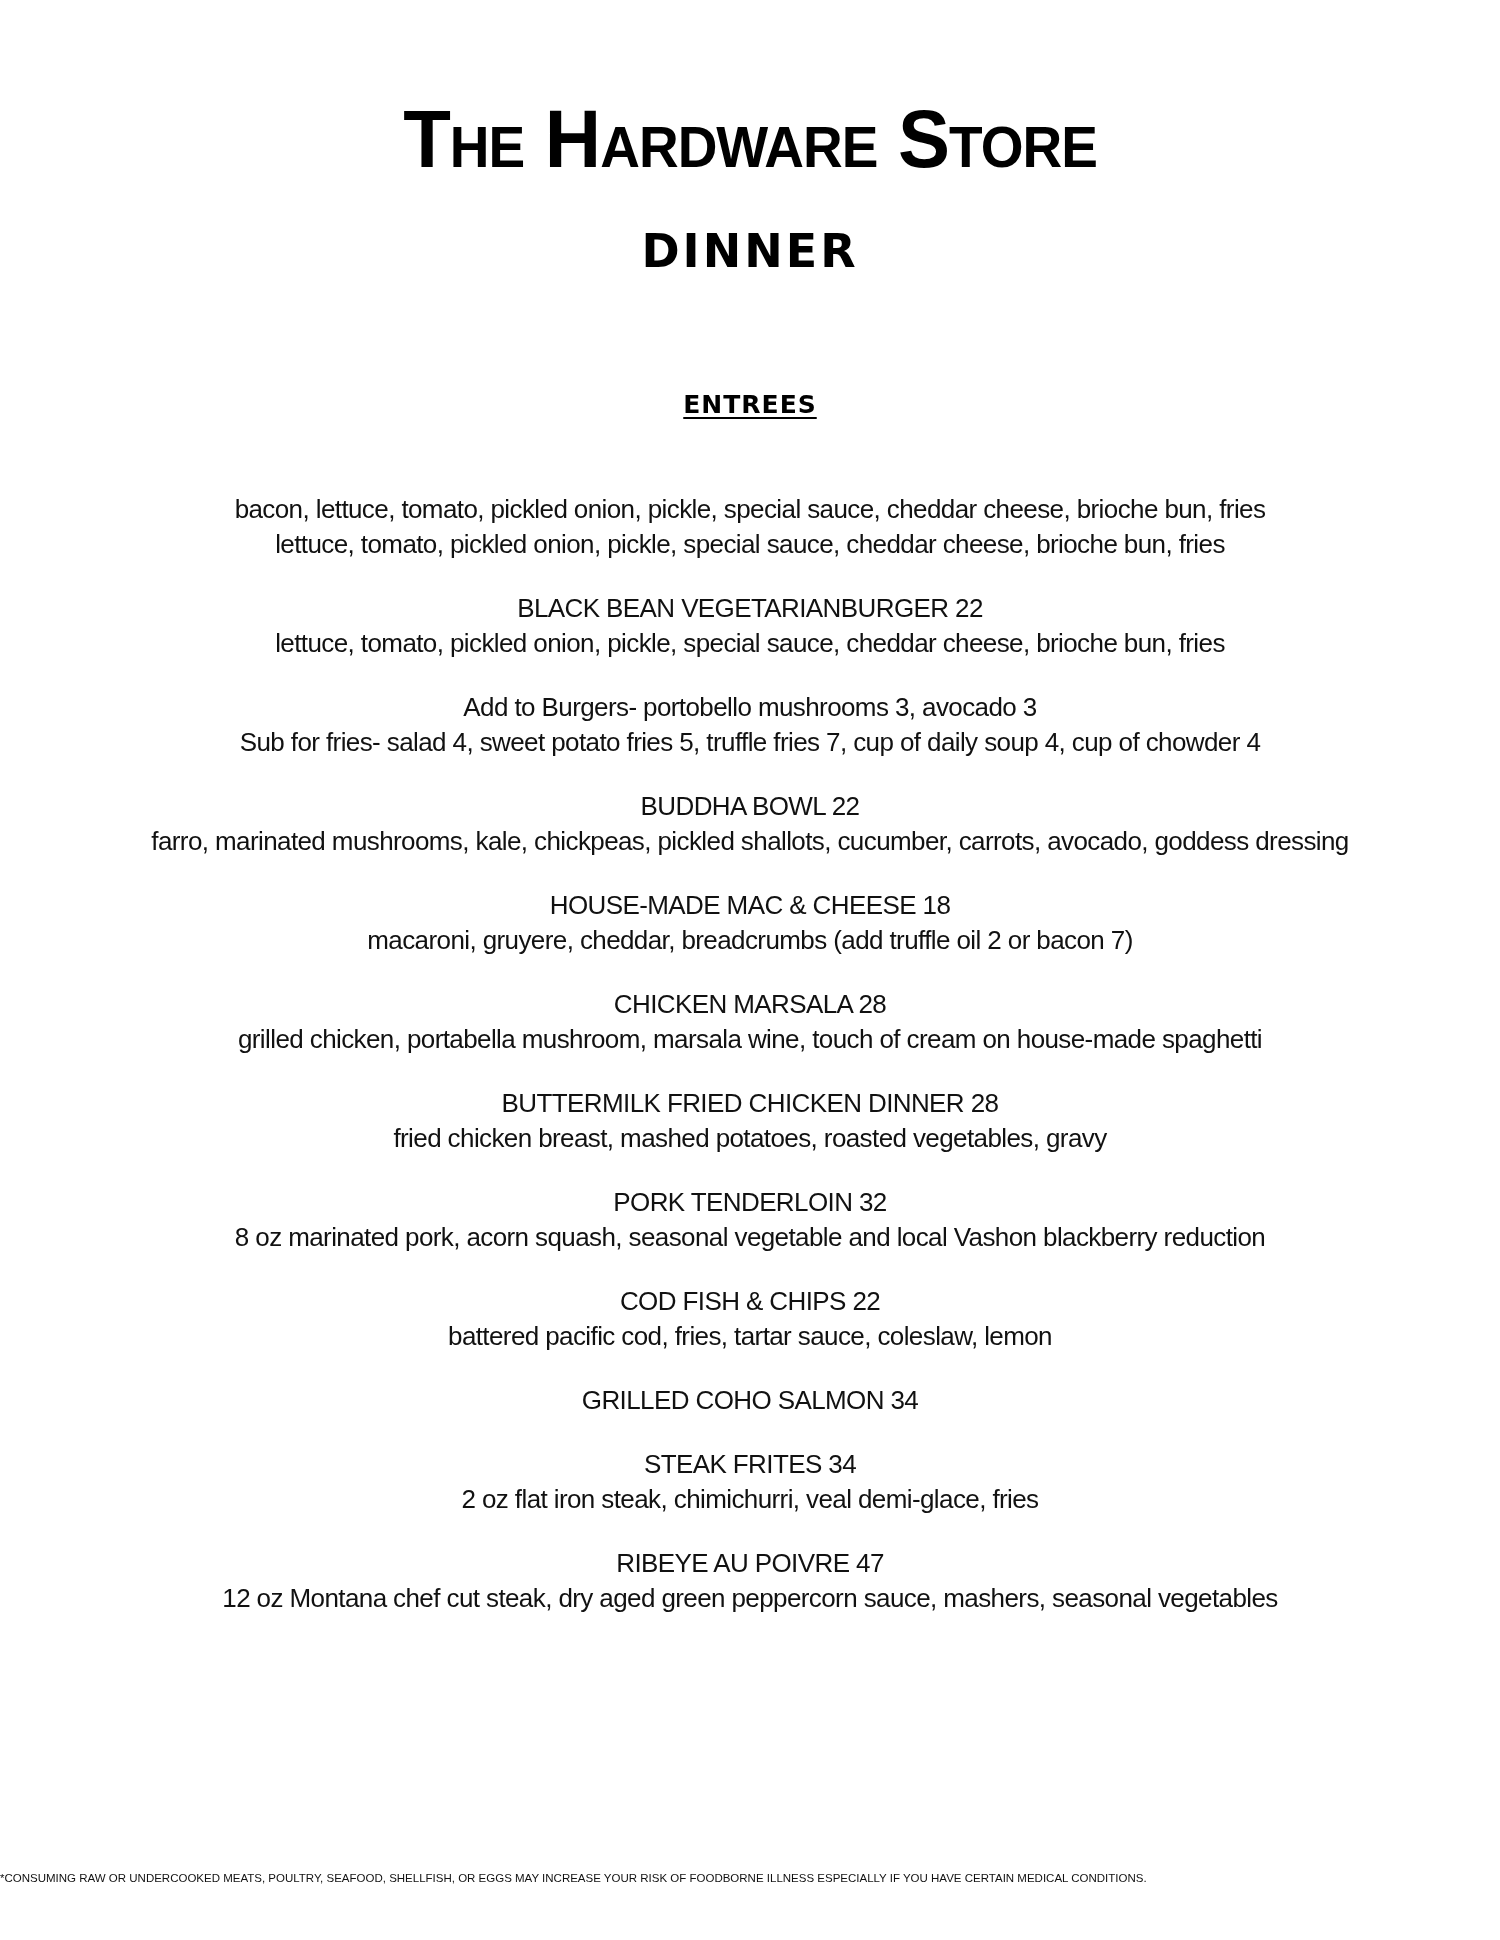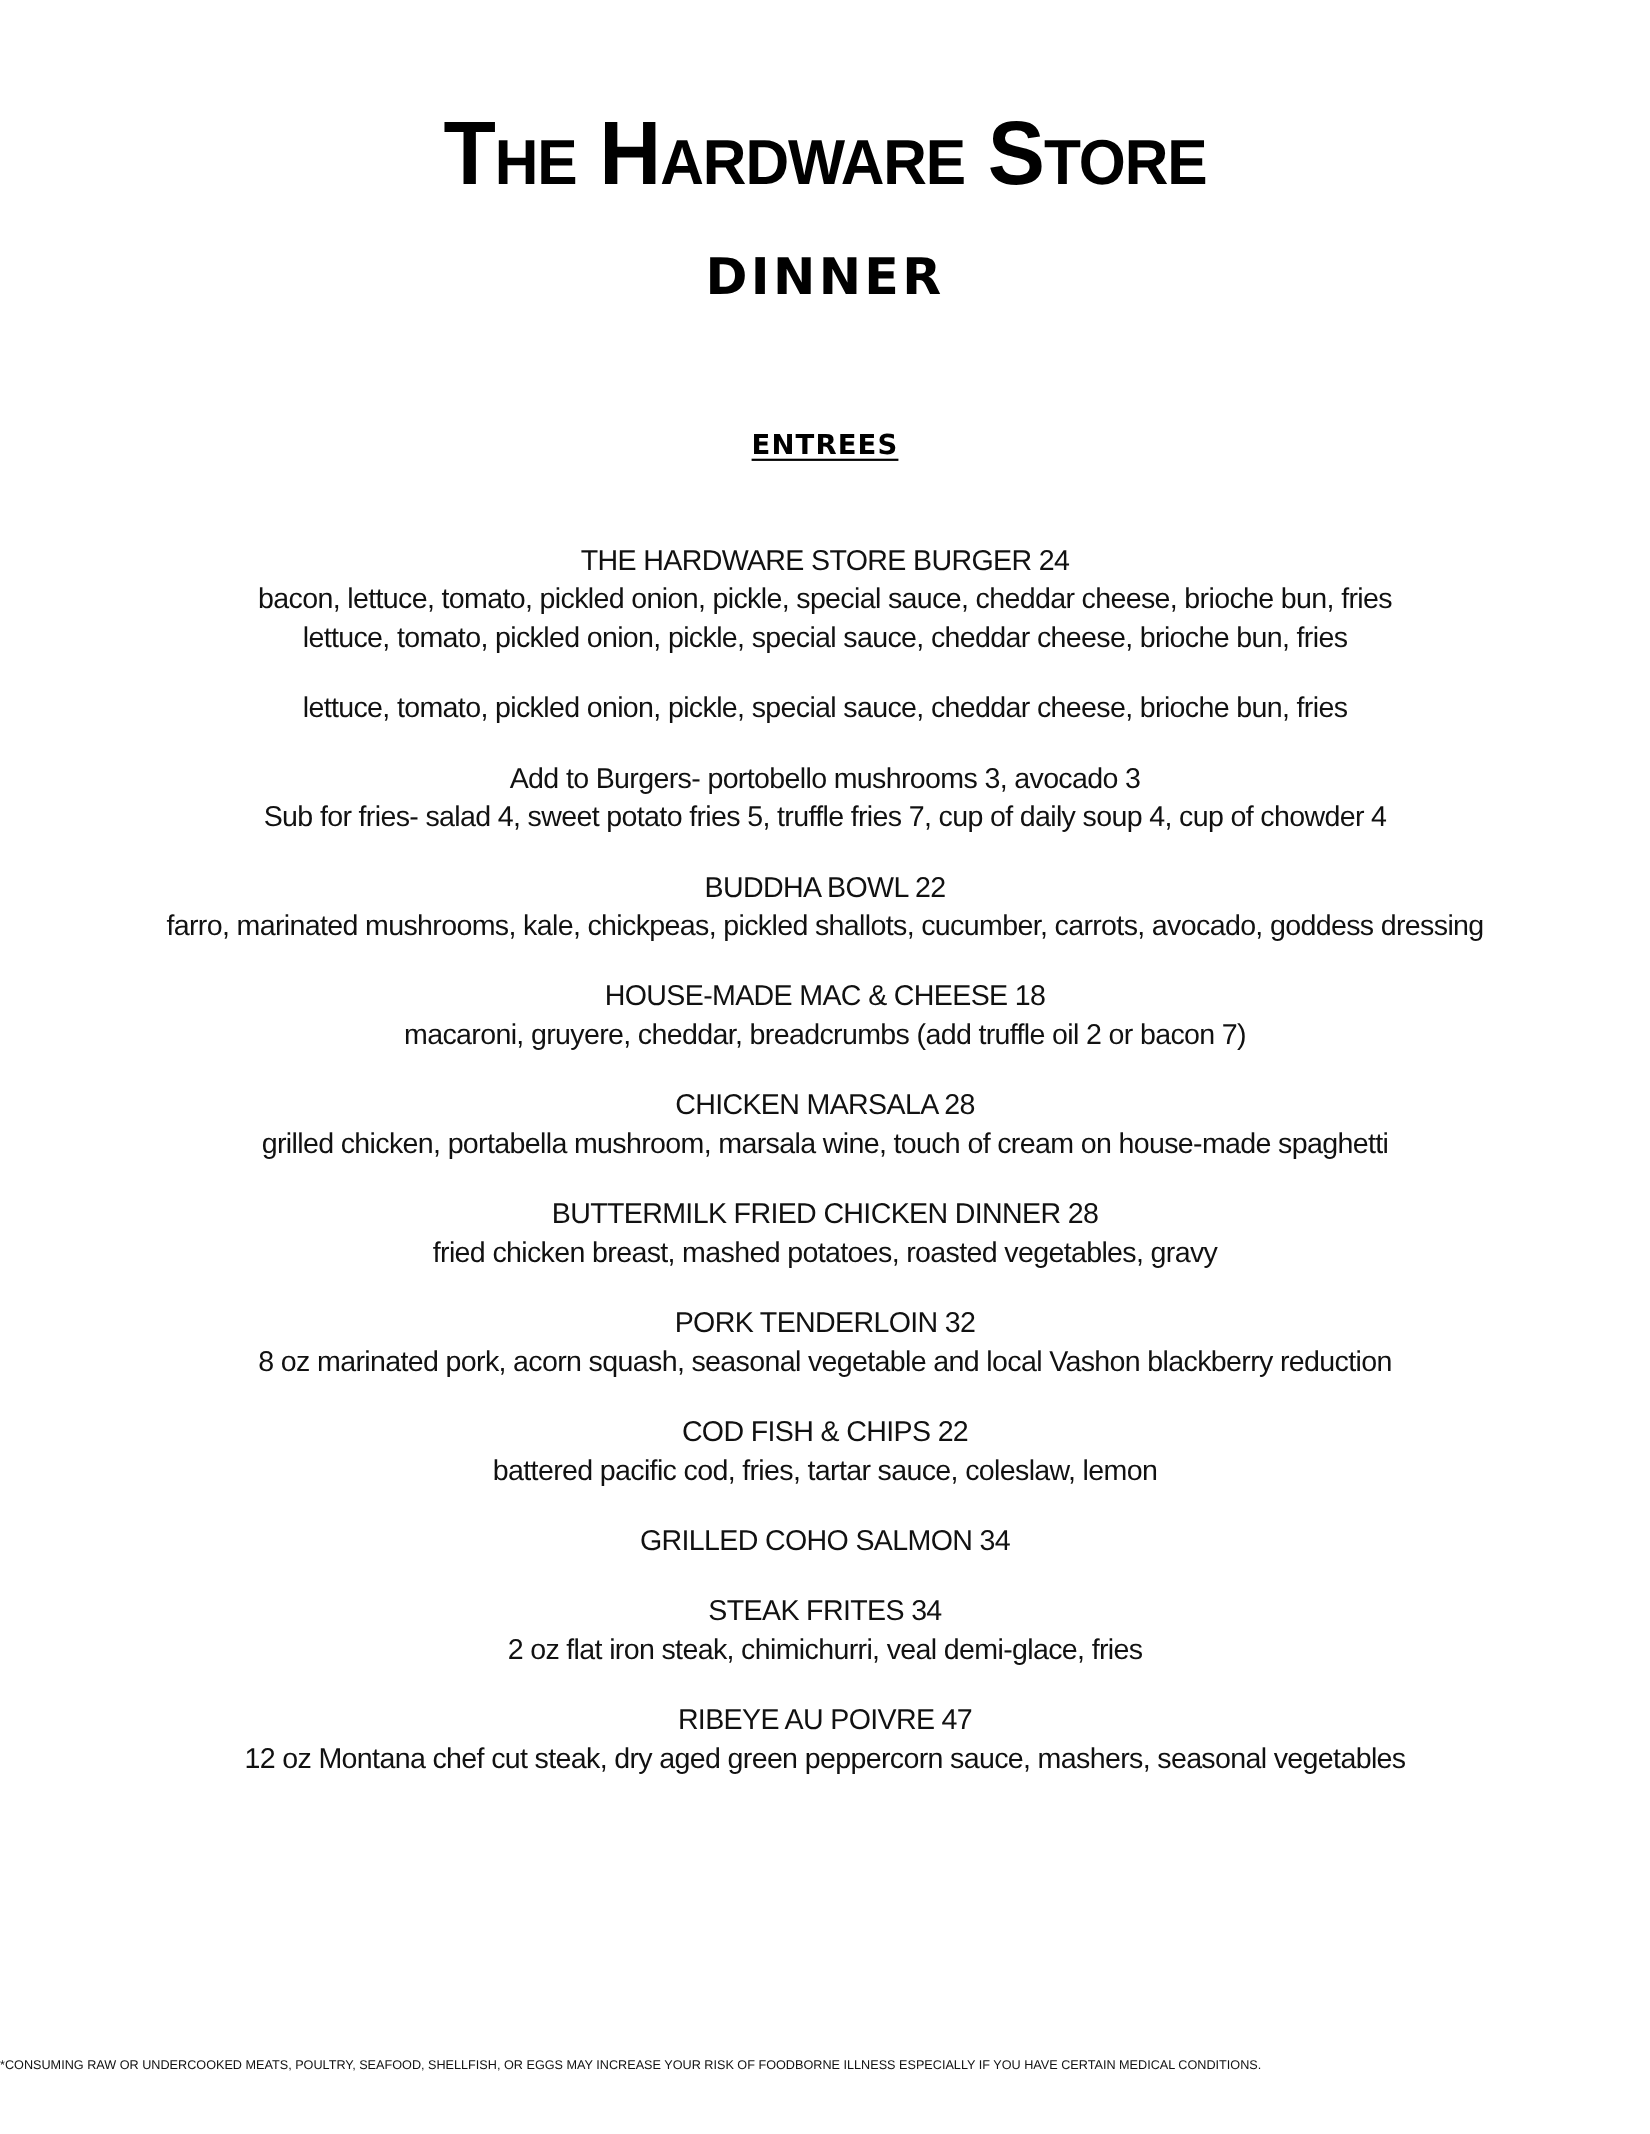--- a/index.html
+++ b/index.html
@@ -110,26 +110,26 @@
 
   <div class="meal-title">DINNER</div>
 
   <div class="section-title">
     <span>ENTREES</span>
   </div>
 
   <div class="entrees">
 
     <div class="menu-item">
-      <span class="item-name">THE HARDWARE STORE BURGER  24</span>
       <span class="item-desc">bacon, lettuce, tomato, pickled onion, pickle, special sauce, cheddar cheese, brioche bun, fries</span>
       <span class="item-desc">lettuce, tomato, pickled onion, pickle, special sauce, cheddar cheese, brioche bun, fries</span>
     </div>
 
     <div class="menu-item">
+      <span class="item-name">BLACK BEAN VEGETARIANBURGER  22</span>
       <span class="item-desc">lettuce, tomato, pickled onion, pickle, special sauce, cheddar cheese, brioche bun, fries</span>
     </div>
 
     <div class="menu-item">
       <span class="item-name">Add to Burgers- portobello mushrooms 3, avocado 3</span>
       <span class="item-desc">Sub for fries- salad 4, sweet potato fries 5, truffle fries 7, cup of daily soup 4, cup of chowder 4</span>
     </div>
 
     <div class="menu-item">
       <span class="item-name">BUDDHA BOWL 22</span>

